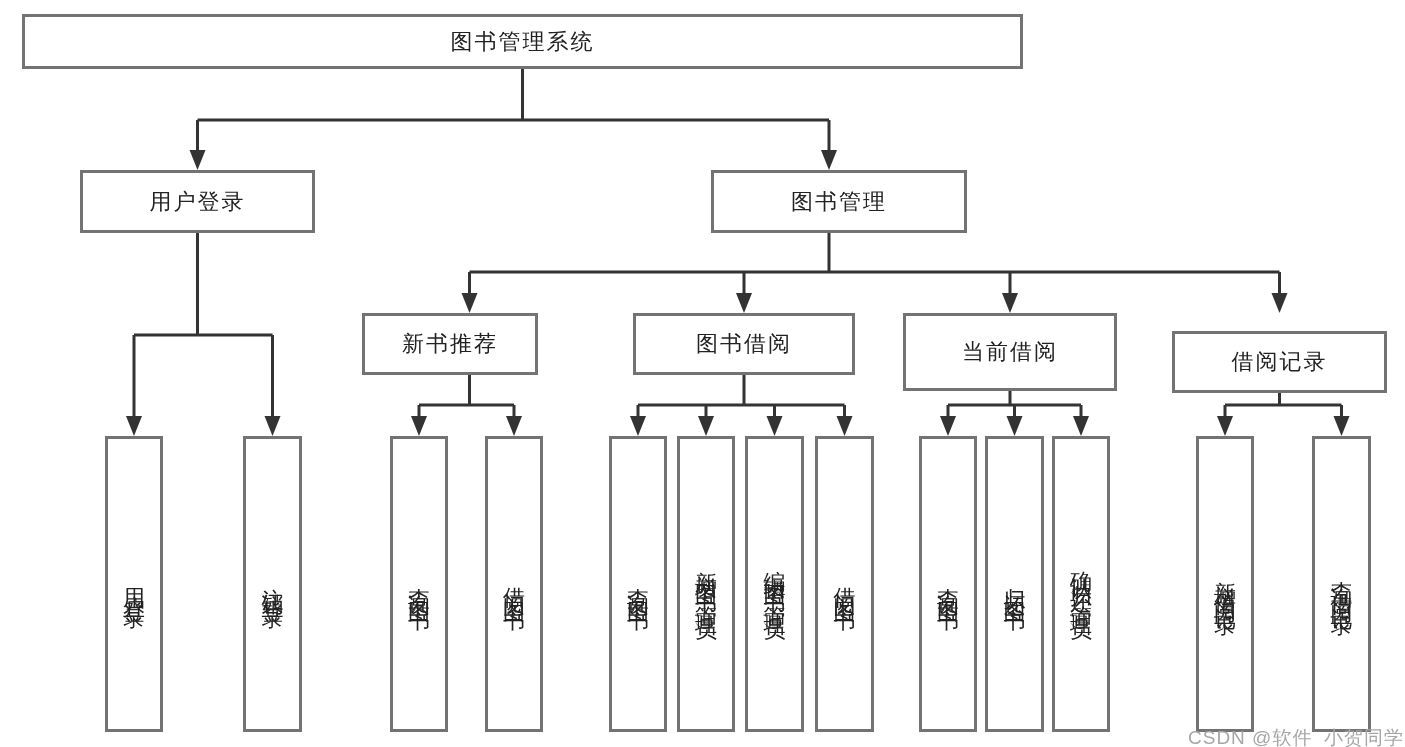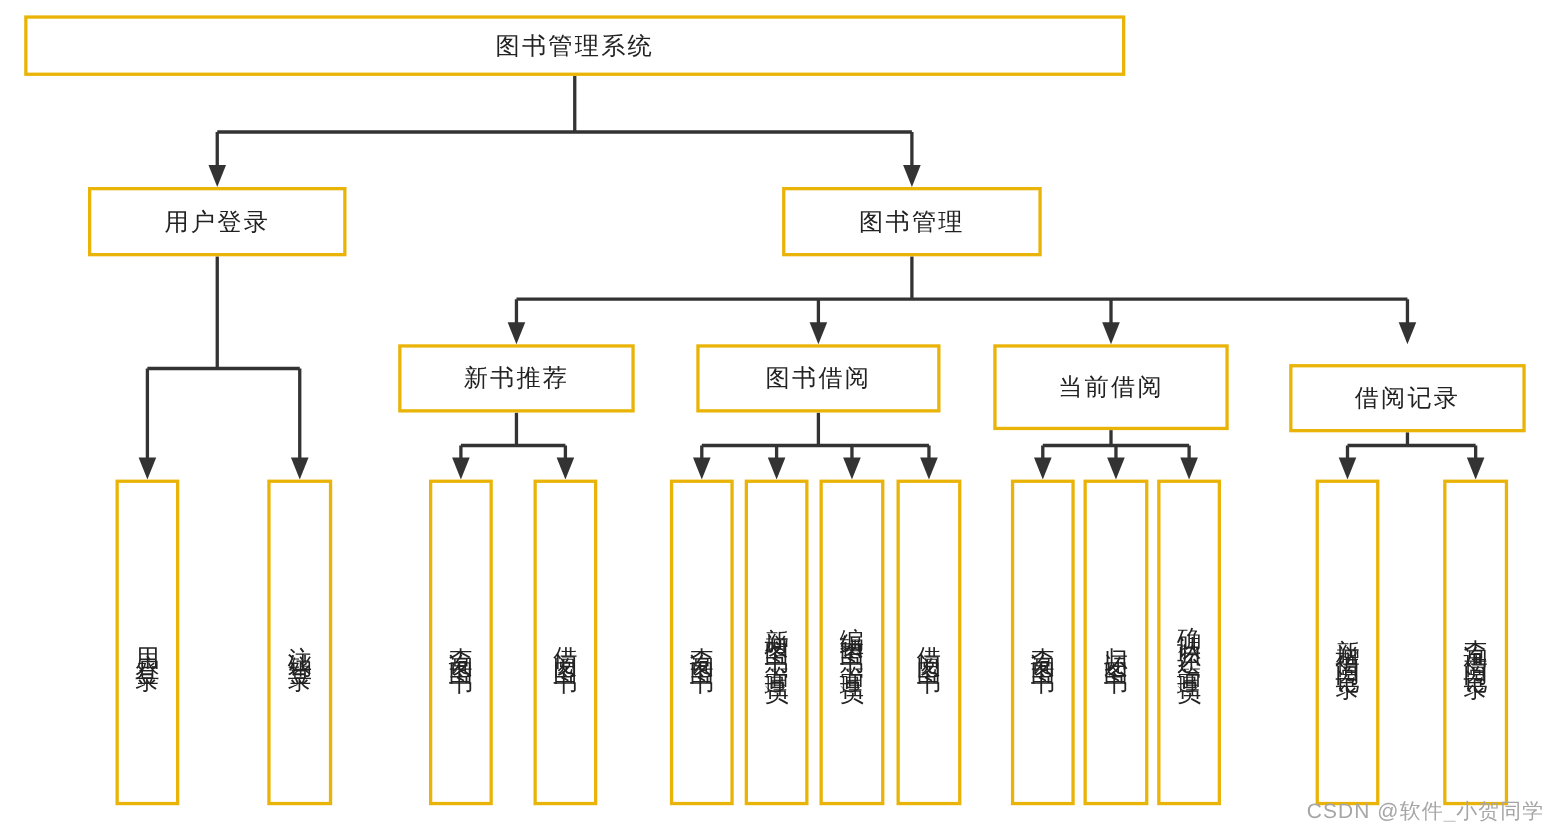--- a/index.html
+++ b/index.html
@@ -13,21 +13,21 @@
   }
   #edges {
     position: absolute;
     left: 0; top: 0;
     width: 1405px; height: 747px;
     pointer-events: none;
   }
   .node {
     position: absolute;
     box-sizing: border-box;
-    border: 3px solid #eab308;
+    border: 3px solid #737373;
     background: #ffffff;
     display: flex;
     align-items: center;
     justify-content: center;
     color: #222222;
   }
   .h-label {
     font-size: 22px;
     letter-spacing: 2px;
     white-space: nowrap;
@@ -38,23 +38,23 @@
     text-orientation: mixed;
     font-size: 22px;
     letter-spacing: 7px;
     line-height: 1;
     max-height: 288px;
   }
   
   #node-root            { left: 22px;   top: 14px;  width: 1001px; height: 55px; }
   
   #node-user-login      { left: 80px;   top: 170px; width: 235px;  height: 63px; }
-  #node-book-management { left: 711px;  top: 170px; width: 236px;  height: 63px; }
-  
-  #node-new-book        { left: 362px;  top: 313px; width: 215px;  height: 62px; }
+  #node-book-management { left: 711px;  top: 170px; width: 256px;  height: 63px; }
+  
+  #node-new-book        { left: 362px;  top: 313px; width: 176px;  height: 62px; }
   #node-book-borrow     { left: 633px;  top: 313px; width: 222px;  height: 62px; align-items: center; }
   #node-current-borrow  { left: 903px;  top: 313px; width: 214px;  height: 78px; }
   #node-borrow-records  { left: 1172px; top: 313px; width: 215px;  height: 62px; margin-top: 18px; }
   
   .leaf { top: 436px; height: 296px; }
   #leaf-1  { left: 105px;  width: 58px; }
   #leaf-2  { left: 243px;  width: 59px; }
   #leaf-3  { left: 390px;  width: 58px; }
   #leaf-4  { left: 485px;  width: 58px; }
   #leaf-5  { left: 609px;  width: 58px; }

